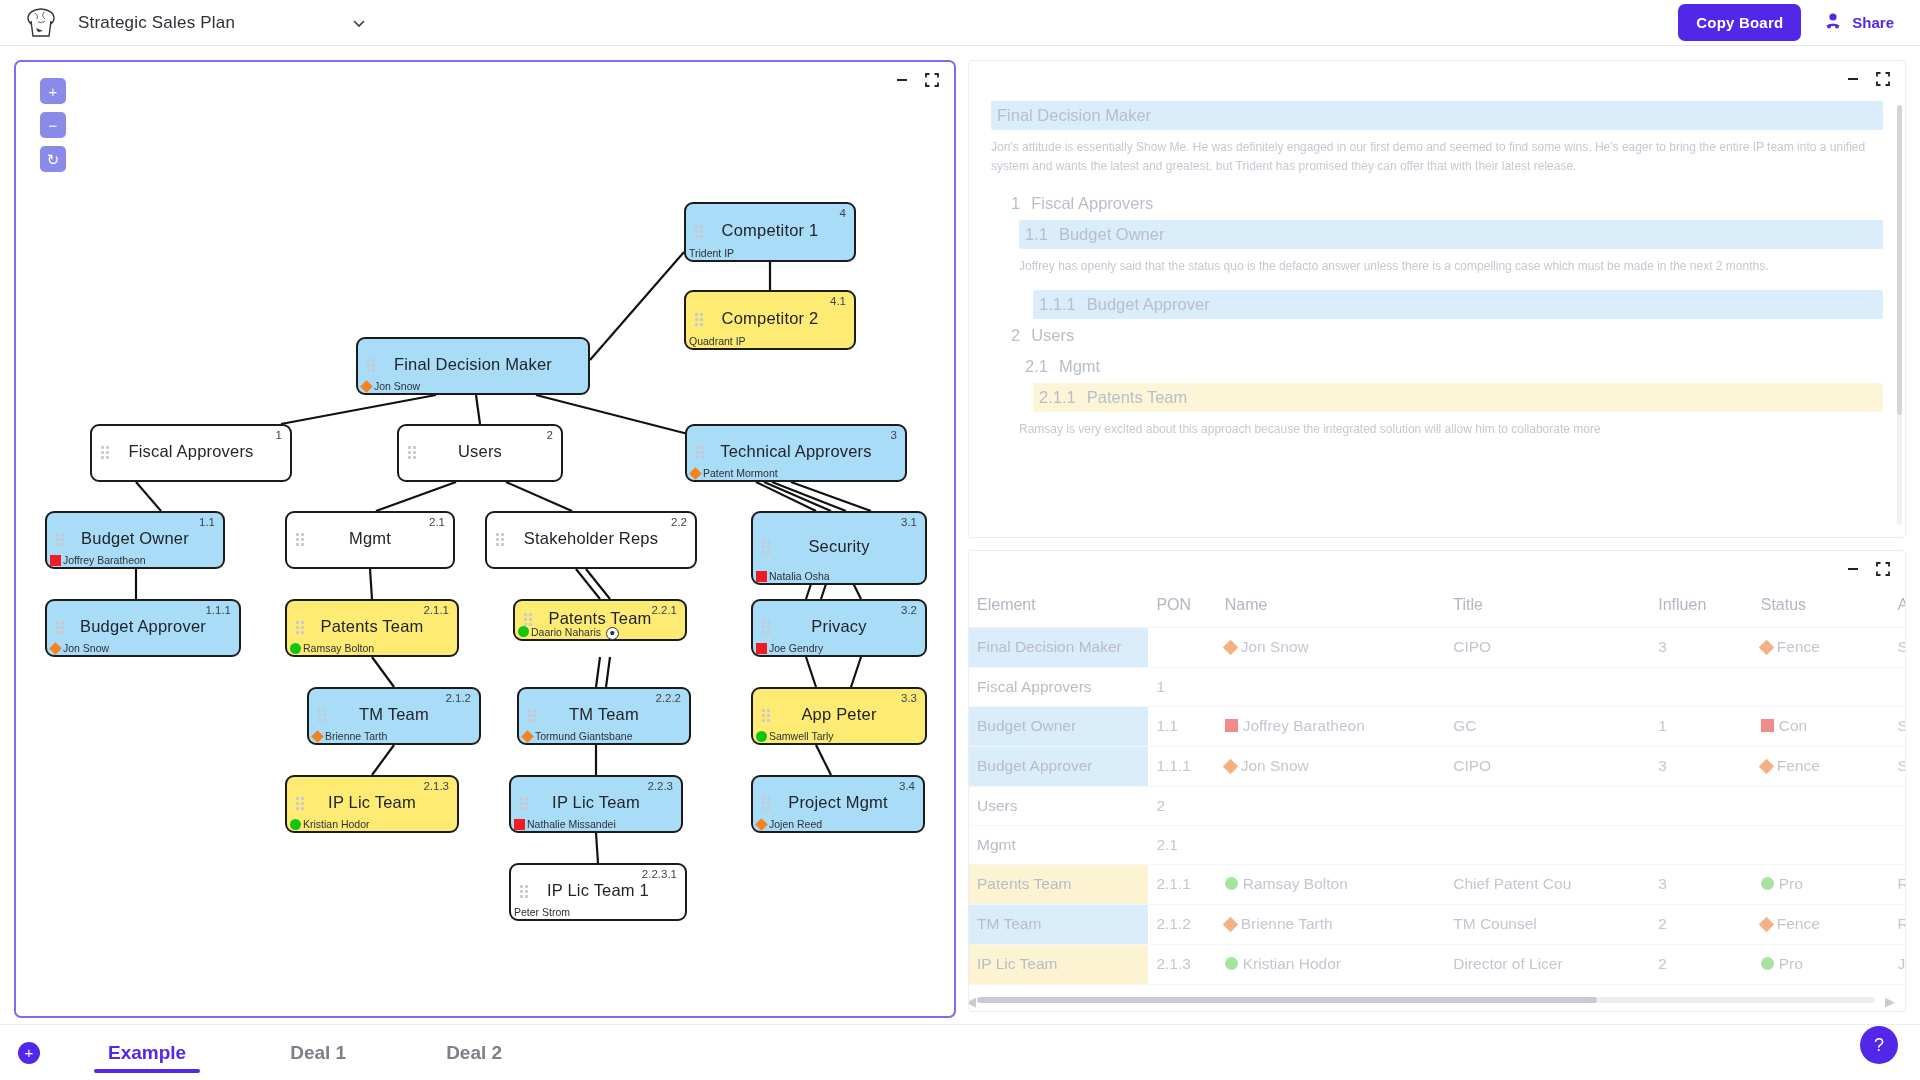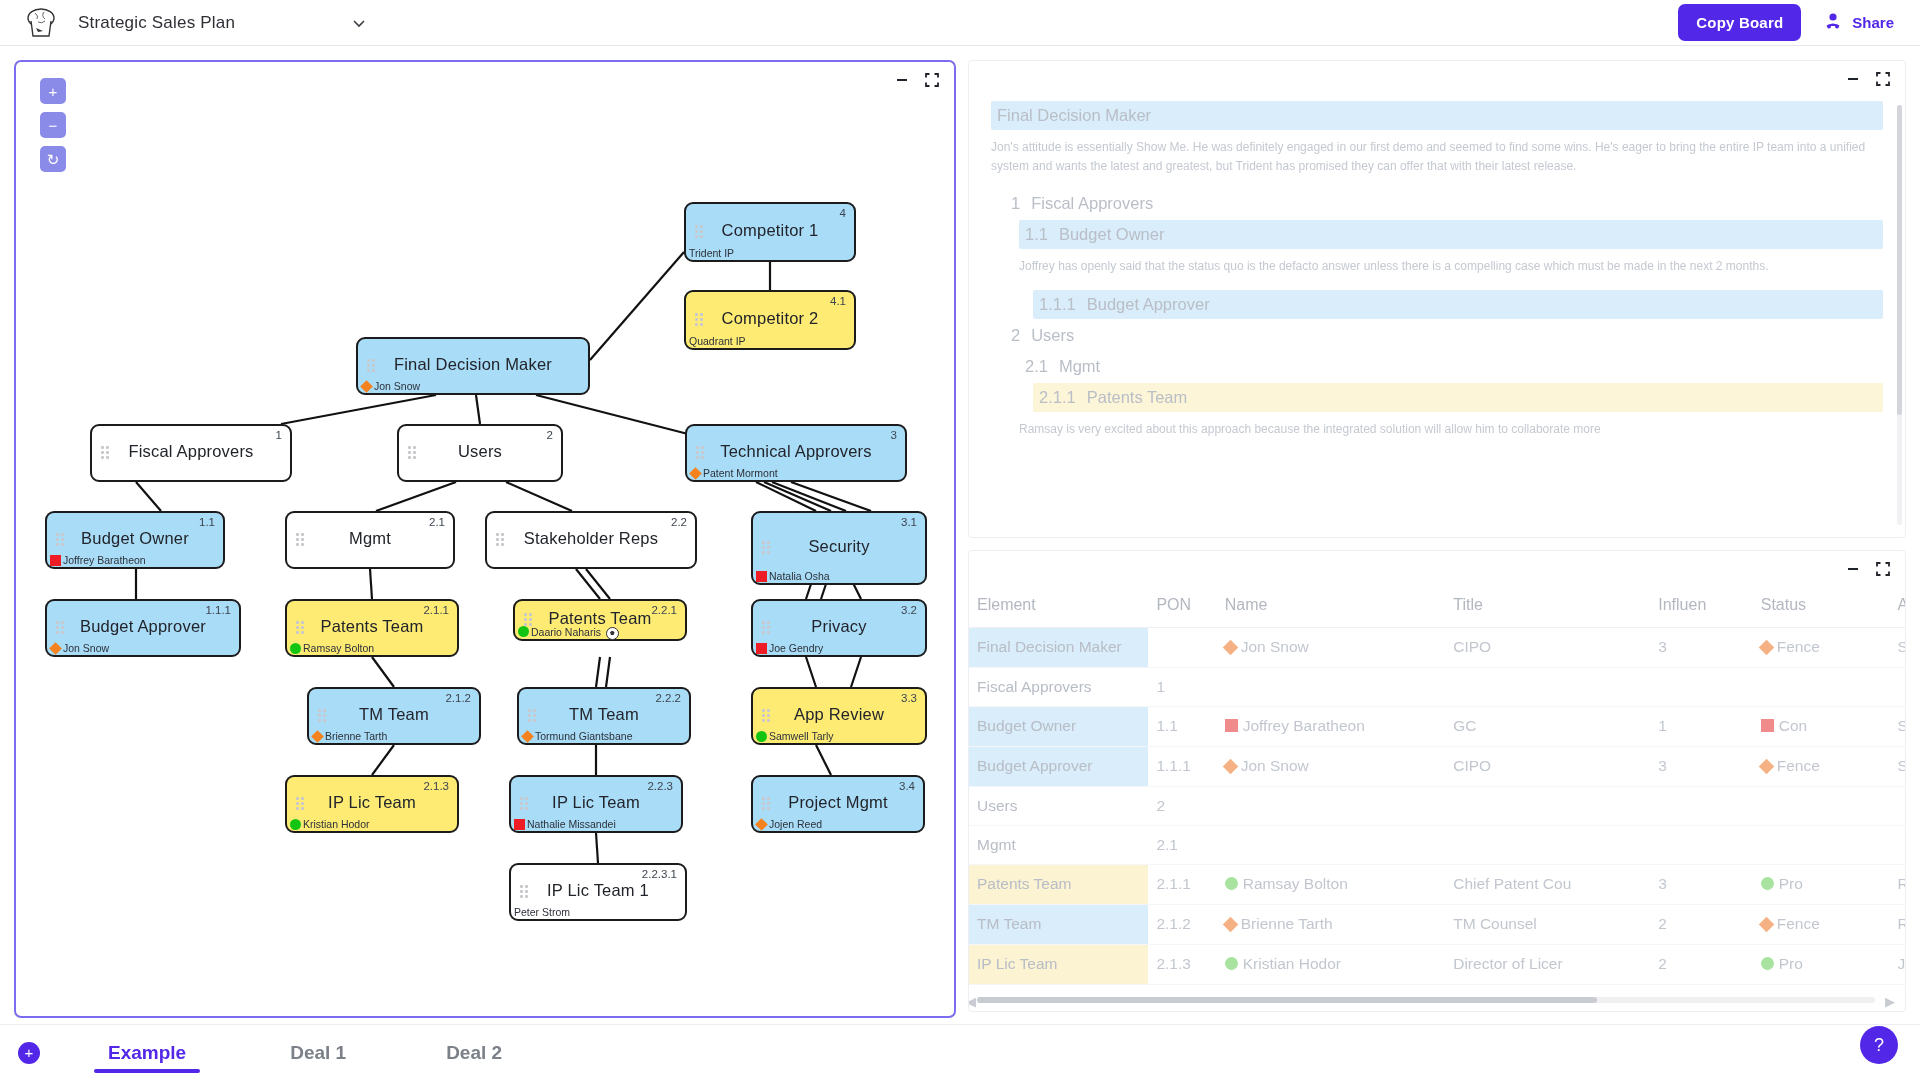--- a/index.html
+++ b/index.html
@@ -503,21 +503,21 @@
         <div class="node yellow" style="left: 735px; top: 625px; width: 176px; height: 58px;">
           <span class="node-pon">3.3</span>
           <span class="node-grip">
             <i></i>
             <i></i>
             <i></i>
             <i></i>
             <i></i>
             <i></i>
           </span>
-          <span class="node-title">App Review</span>
+          <span class="node-title">App Peter</span>
           <span class="node-owner">
             <span class="mk circle"></span>
             <span>Samwell Tarly</span>
           </span>
         </div>
         <div class="node yellow" style="left: 269px; top: 713px; width: 174px; height: 58px;">
           <span class="node-pon">2.1.3</span>
           <span class="node-grip">
             <i></i>
             <i></i>

